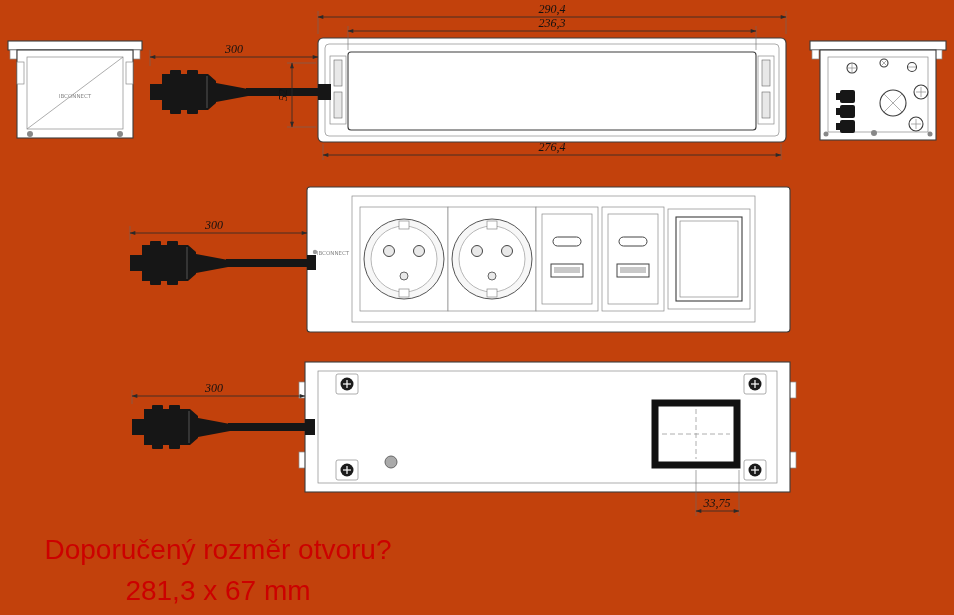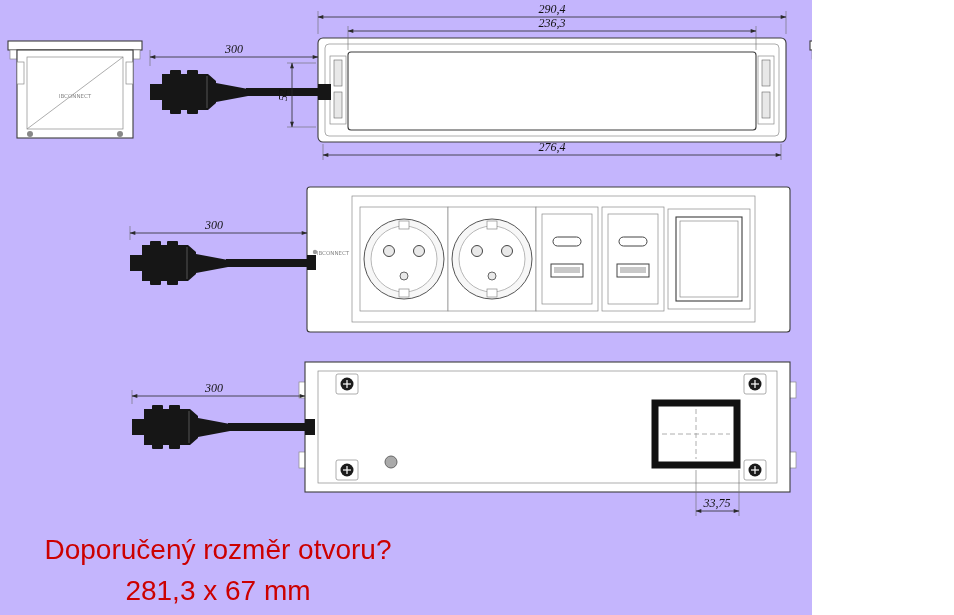--- a/index.html
+++ b/index.html
@@ -1,16 +1,16 @@
 <!DOCTYPE html>
 <html><head>
 <meta charset="utf-8">
 <style>
   html,body{margin:0;padding:0;background:#ffffff;}
-  .wrap{width:812px;height:615px;position:relative;background:#c4b5fd;overflow:hidden;
+  .wrap{width:954px;height:615px;position:relative;background:#c2410c;overflow:hidden;
         font-family:"Liberation Sans",sans-serif;}
   svg{display:block;}
   .box{fill:#ffffff;stroke:#3c3c3c;stroke-width:1.1;}
   .box2{fill:#ffffff;stroke:#8a8a8a;stroke-width:0.7;}
   .boxn{fill:none;stroke:#3c3c3c;stroke-width:1.1;}
   .lnl{fill:none;stroke:#8a8a8a;stroke-width:0.7;}
   .dim{stroke:#2a2a2a;stroke-width:0.8;fill:none;}
   .ext{stroke:#6a6a6a;stroke-width:0.6;fill:none;}
   .dimtxt{font:italic 12px "Liberation Serif",serif;fill:#111;text-anchor:middle;}
   .tiny{font:5.5px "DejaVu Sans",sans-serif;fill:#888;text-anchor:middle;}

